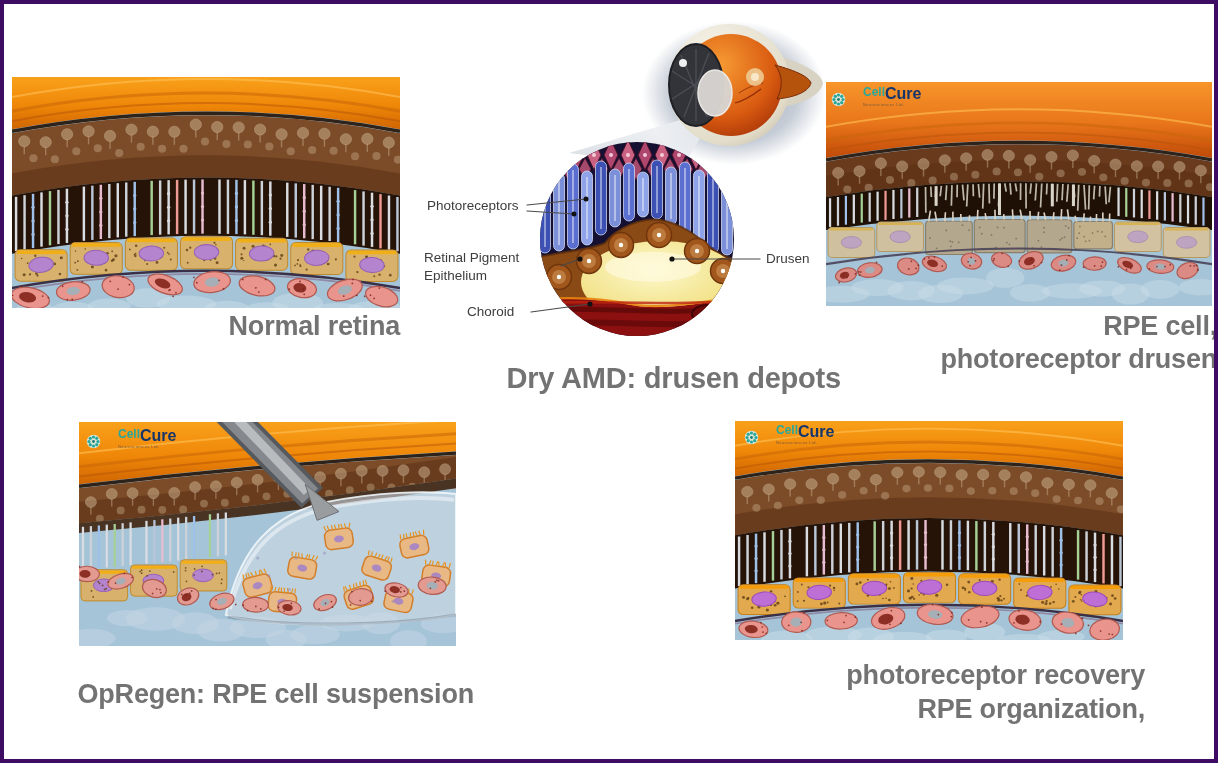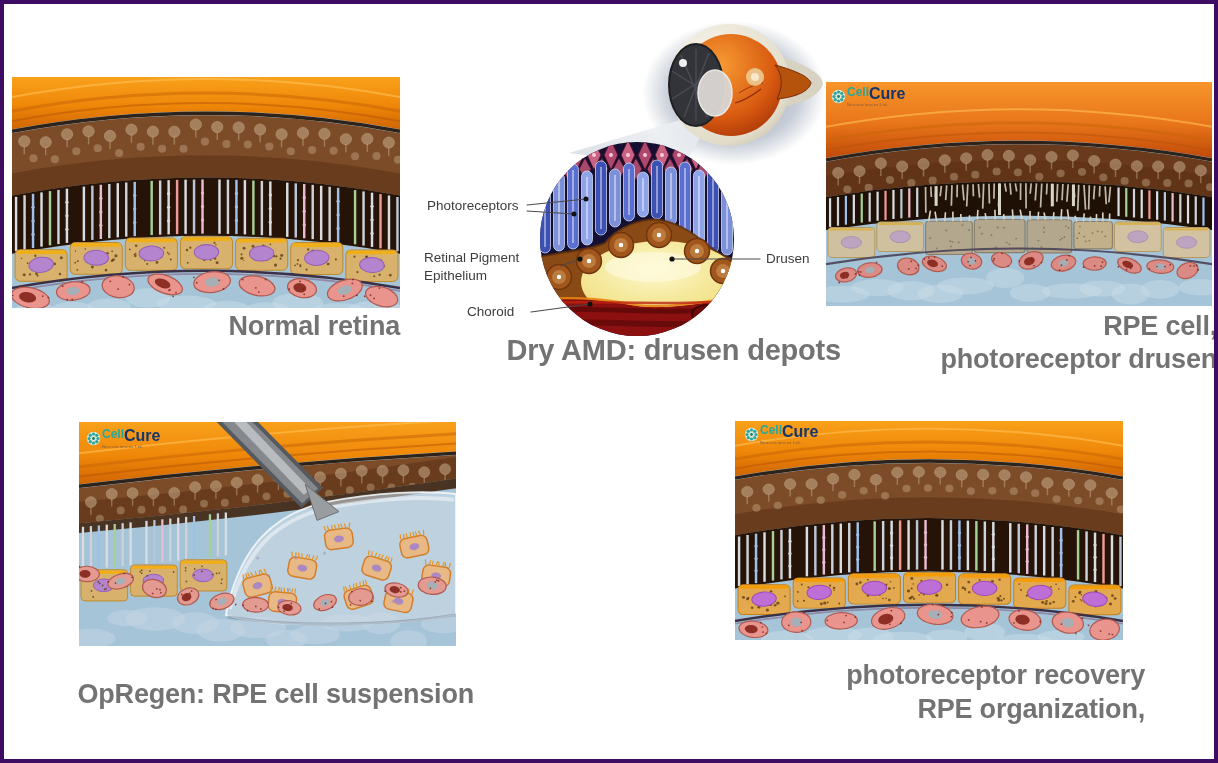--- a/index.html
+++ b/index.html
@@ -4,21 +4,21 @@
 <style>
   html,body{margin:0;padding:0;background:#fff;}
   .frame{position:relative;width:1218px;height:763px;box-sizing:border-box;
          border:4px solid #3e0c63;background:#fff;overflow:hidden;
          font-family:"Liberation Sans",sans-serif;}
   .panel{position:absolute;}
   .panel svg{width:100%;height:100%;display:block;}
   .caption{position:absolute;text-align:right;font-weight:700;color:#737373;
            font-size:27px;letter-spacing:-0.2px;line-height:33px;}
   .caption.big{font-size:29px;}
-  .logo{position:absolute;display:flex;align-items:center;gap:1px;z-index:5;}
+  .logo{position:absolute;display:flex;align-items:flex-end;gap:17px;z-index:5;}
   .logo .txt{display:flex;flex-direction:column;line-height:1;}
   .logo .row{display:flex;}
   .lg1{color:#2aa79b;font-weight:700;font-size:12px;}
   .lg2{color:#16356b;font-weight:700;font-size:16px;}
   .tag{font-size:4px;color:#7a5a3a;letter-spacing:0.4px;margin-top:1px;white-space:nowrap;}
   .diagram-label{font-size:13.5px;fill:#3d3d3d;font-family:"Liberation Sans",sans-serif;}
 </style>
 </head>
 <body>
 
@@ -920,21 +920,21 @@
         <path d="M263,250 L351,250" stroke="#4a4a4a" stroke-width="1.2" fill="none"></path>
         <circle cx="263" cy="250" r="2.6" fill="#111"></circle>
         <text x="18" y="201" class="diagram-label">Photoreceptors</text>
         <text x="15" y="253" class="diagram-label">Retinal Pigment</text>
         <text x="15" y="271" class="diagram-label">Epithelium</text>
         <text x="58" y="307" class="diagram-label">Choroid</text>
         <text x="357" y="254" class="diagram-label">Drusen</text>
       </g>
     </svg>
   </div>
-  <div class="caption big" style="left:397px;top:330px;width:440px;">Dry AMD: drusen depots</div>
+  <div class="caption big" style="left:397px;top:358px;width:440px;">Dry AMD: drusen depots</div>
 
   <div class="panel" style="left:75px;top:418px;width:377px;height:224px;">
     <svg class="retina" viewBox="0 0 380 230" preserveAspectRatio="none">
         <rect x="0" y="0" width="380" height="230" fill="#a5c4d7"></rect>
         <ellipse cx="12.3" cy="222.2" rx="24.6" ry="9.8" fill="#c2d6e3" opacity="0.55"></ellipse>
         <ellipse cx="48.7" cy="201.4" rx="20.4" ry="8.4" fill="#c2d6e3" opacity="0.55"></ellipse>
         <ellipse cx="76.9" cy="202.3" rx="30.0" ry="12.0" fill="#c2d6e3" opacity="0.55"></ellipse>
         <ellipse cx="117.2" cy="206.6" rx="23.7" ry="11.2" fill="#c2d6e3" opacity="0.55"></ellipse>
         <ellipse cx="142.9" cy="213.8" rx="24.4" ry="11.7" fill="#c2d6e3" opacity="0.55"></ellipse>
         <ellipse cx="180.2" cy="210.9" rx="28.6" ry="11.0" fill="#c2d6e3" opacity="0.55"></ellipse>

